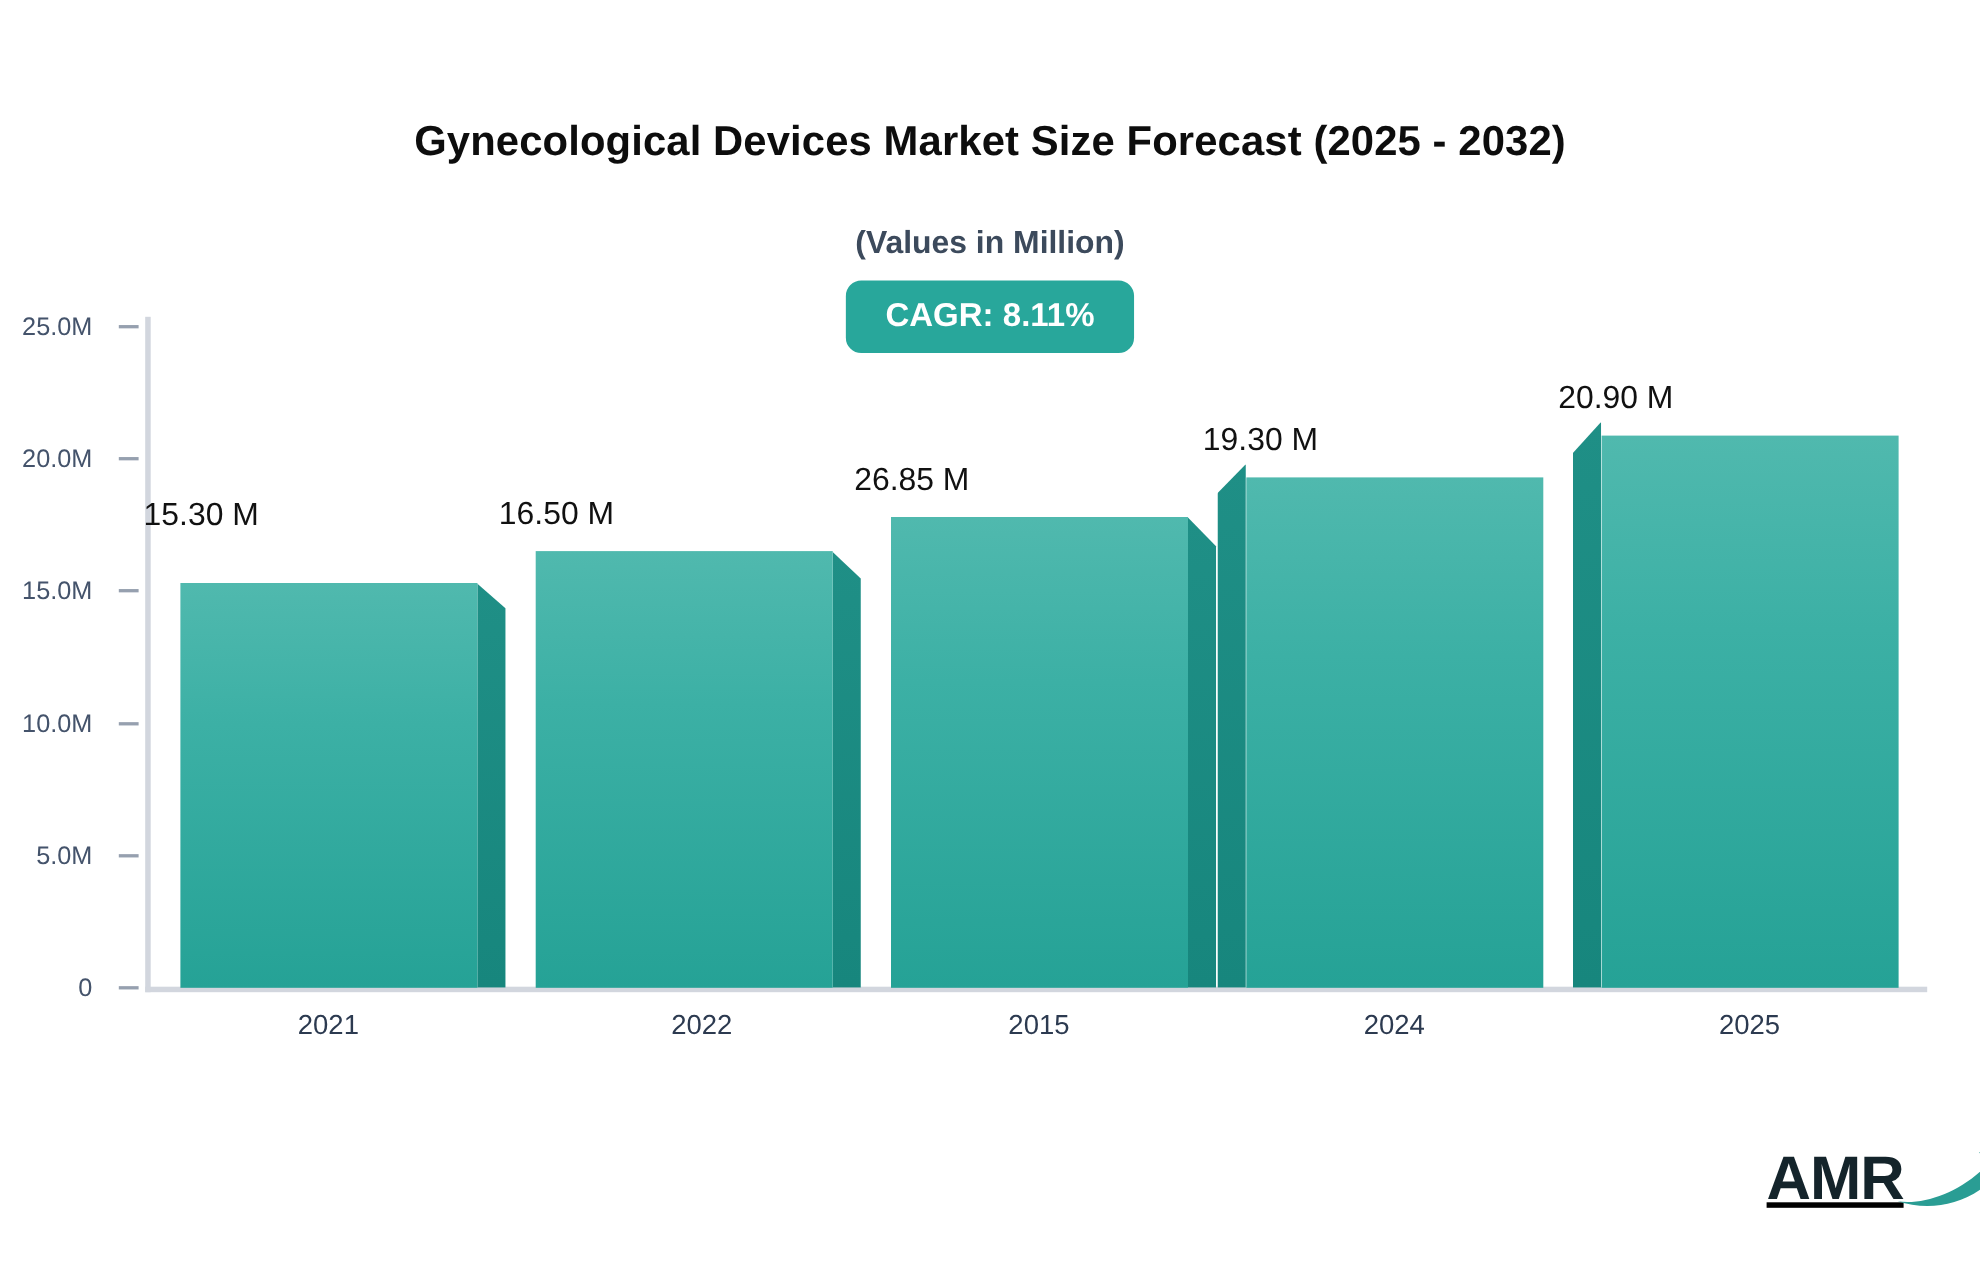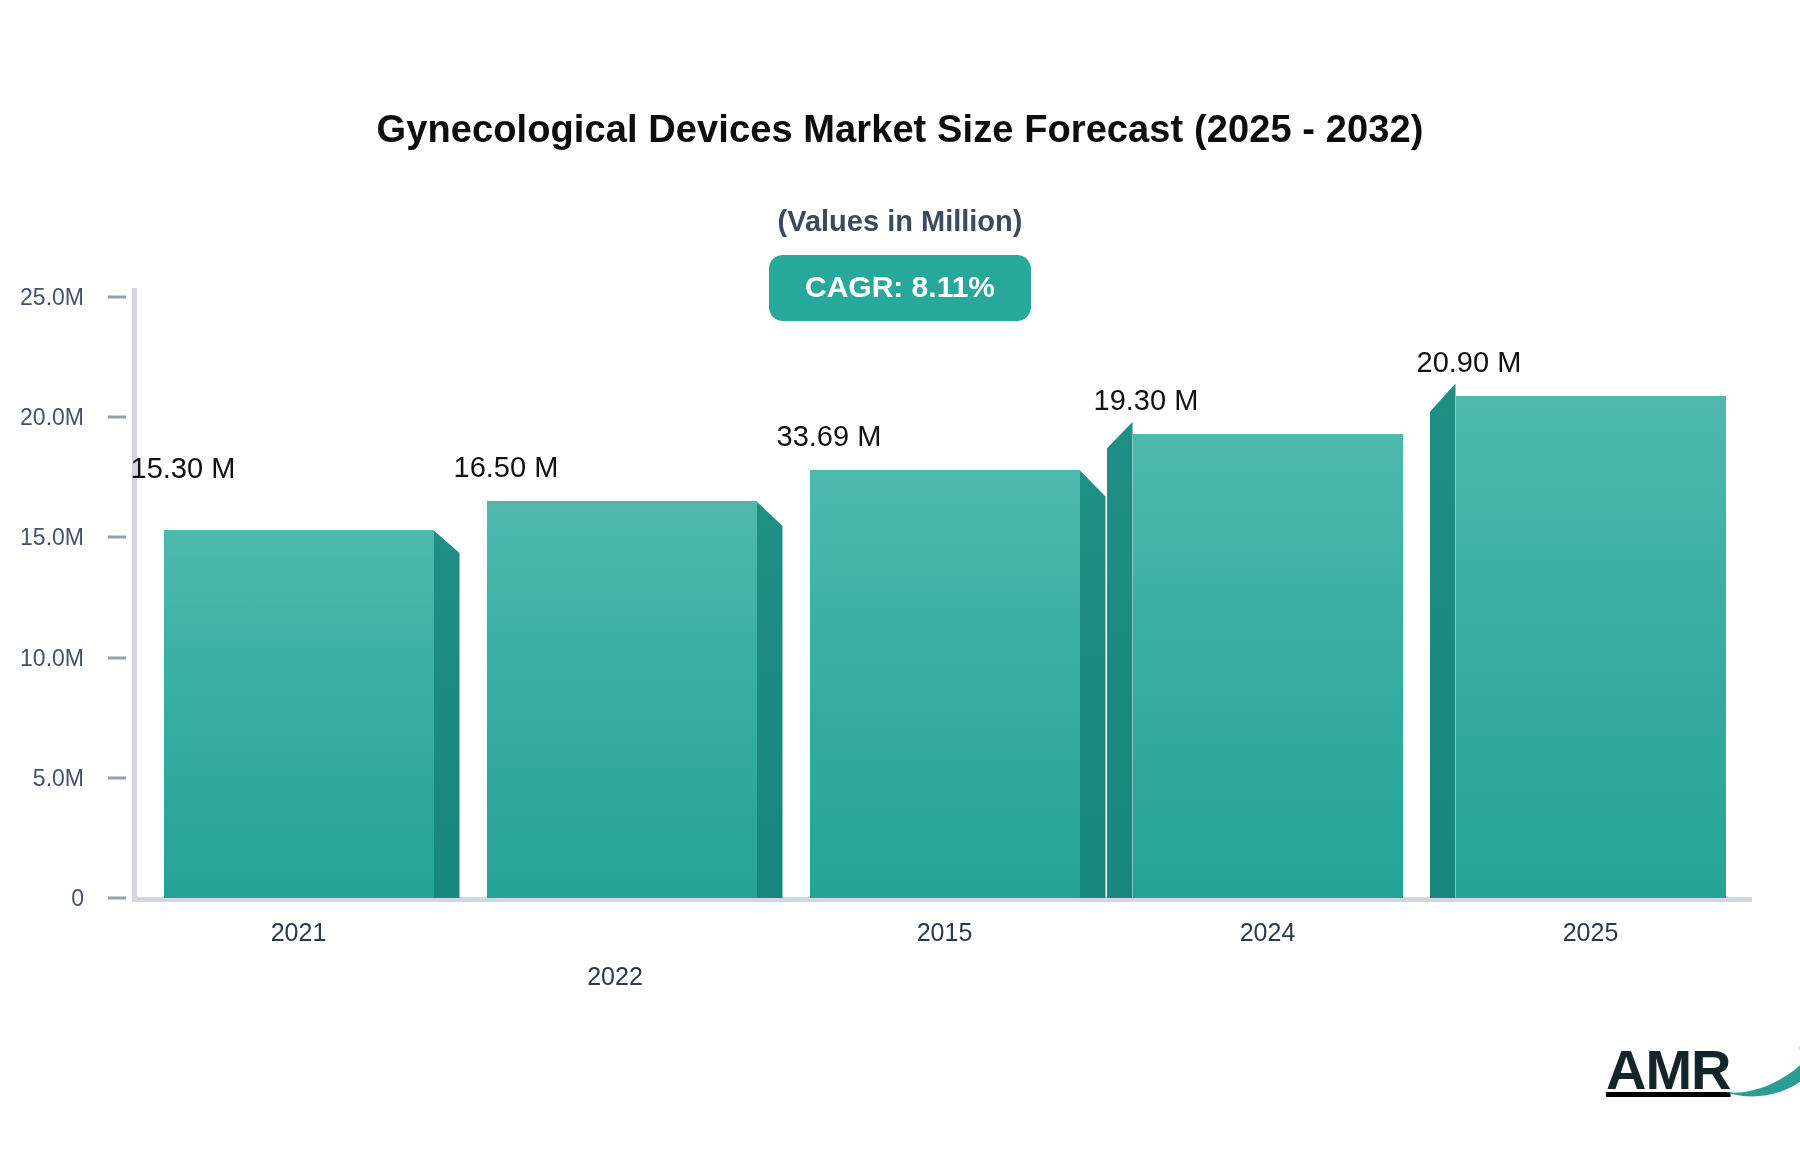--- a/index.html
+++ b/index.html
@@ -186,24 +186,24 @@
       <div class="y-tick-mark" style="top: 417.2px;"></div>
       <div class="y-tick-label" style="top: 297px;">25.0M</div>
       <div class="y-tick-mark" style="top: 297px;"></div>
       <div class="bar-side-right" style="width: 26px; height: 367.812px; top: 530.188px; left: 433.5px;"></div>
       <div class="bar-face" style="left: 163.5px; top: 530.188px; width: 270px; height: 367.812px;"></div>
       <div class="bar-value-label" style="left: 300.5px; top: 452px;">15.30 M</div>
       <div class="x-tick-label" style="left: 298.5px;">2021</div>
       <div class="bar-side-right" style="width: 26px; height: 396.66px; top: 501.34px; left: 756.5px;"></div>
       <div class="bar-face" style="left: 486.5px; top: 501.34px; width: 270px; height: 396.66px;"></div>
       <div class="bar-value-label" style="left: 623.5px; top: 451.34px;">16.50 M</div>
-      <div class="x-tick-label" style="left: 615px; margin-top: 44px;">2022</div>
+      <div class="x-tick-label" style="left: 638px;">2022</div>
       <div class="bar-side-right" style="width: 26px; height: 427.912px; top: 470.088px; left: 1079.5px;"></div>
       <div class="bar-face" style="left: 809.5px; top: 470.088px; width: 270px; height: 427.912px;"></div>
-      <div class="bar-value-label" style="left: 946.5px; top: 420.088px;">33.69 M</div>
+      <div class="bar-value-label" style="left: 946.5px; top: 420.088px;">26.85 M</div>
       <div class="x-tick-label" style="left: 944.5px;">2015</div>
       <div class="bar-side-left" style="width: 26px; height: 475.972px; top: 422.028px; left: 1106.5px;"></div>
       <div class="bar-face" style="left: 1132.5px; top: 434.028px; width: 270px; height: 463.972px;"></div>
       <div class="bar-value-label" style="left: 1263.5px; top: 384.028px;">19.30 M</div>
       <div class="x-tick-label" style="left: 1267.5px;">2024</div>
       <div class="bar-side-left" style="width: 26px; height: 514.436px; top: 383.564px; left: 1429.5px;"></div>
       <div class="bar-face" style="left: 1455.5px; top: 395.564px; width: 270px; height: 502.436px;"></div>
       <div class="bar-value-label" style="left: 1586.5px; top: 345.564px;">20.90 M</div>
       <div class="x-tick-label" style="left: 1590.5px;">2025</div>
     </div>

